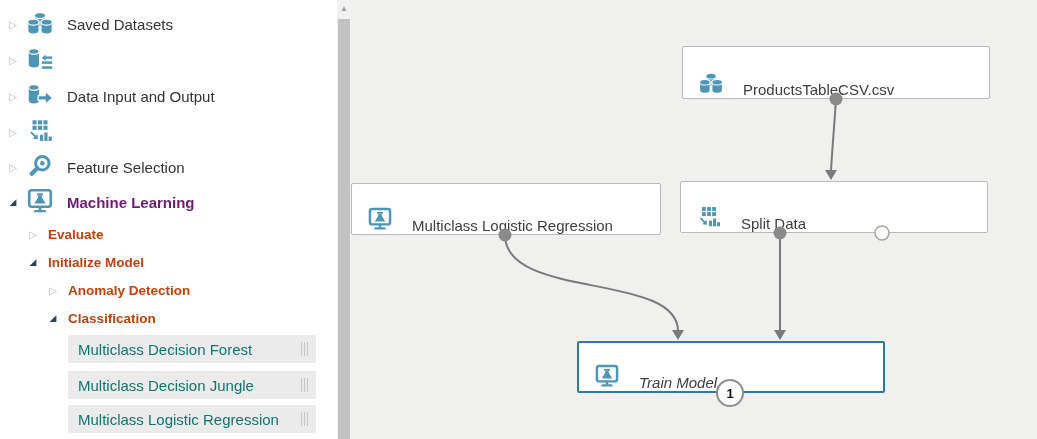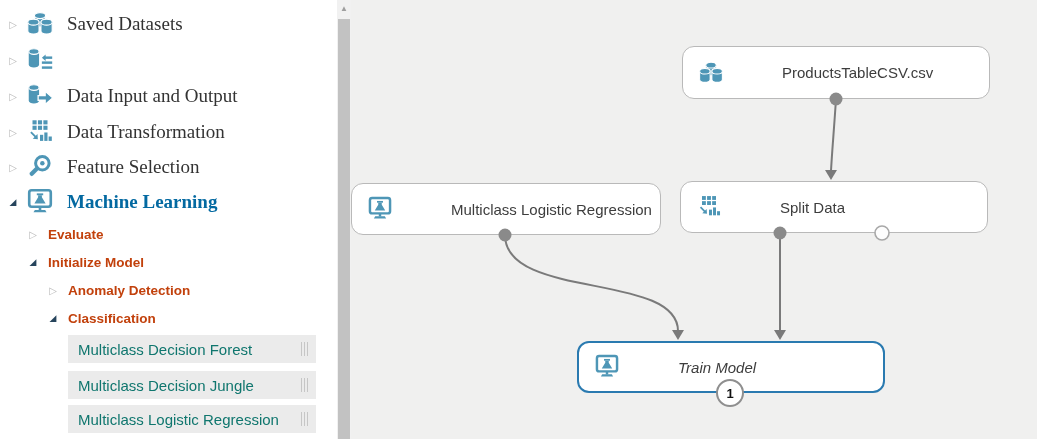--- a/index.html
+++ b/index.html
@@ -8,39 +8,39 @@
   .app { position:relative; width:1037px; height:439px; overflow:hidden; background:#fff; }
 
   
   .sidebar { position:absolute; left:0; top:0; width:337px; height:439px; background:#fff; }
   .row { position:absolute; left:0; width:330px; display:flex; align-items:center; cursor:pointer; }
   .tri { display:inline-block; width:14px; text-align:center; font-size:10px; color:#b9b9b9; flex:0 0 14px; }
   .tri.exp { color:#26445c; font-size:9px; }
   .lvl1 { height:32px; }
   .lvl1 .tri { margin-left:6px; }
   .lvl1 .ic { width:30px; height:30px; margin-left:5px; flex:0 0 30px; }
-  .lvl1 .lbl { margin-left:12px; font-size:19px; color:#333; white-space:nowrap;font-family:Liberation Serif, serif; }
-  .cat .lbl { color:#0369a1; font-weight:bold; }
+  .lvl1 .lbl { margin-left:12px; font-size:15px; color:#333; white-space:nowrap; }
+  .cat .lbl { color:#701a75; font-weight:bold; }
   .lvl2 { height:20px; padding-left:26px; }
   .lvl3 { height:20px; padding-left:46px; }
   .lvl2 .lbl, .lvl3 .lbl { margin-left:8px; font-size:13.5px; font-weight:bold; color:#c2410c; white-space:nowrap; }
   .module { position:absolute; left:68px; width:248px; height:28px; background:#ebebeb; display:flex; align-items:center; cursor:grab; }
   .module .lbl { margin-left:10px; font-size:15px; color:#0f766e; white-space:nowrap; }
   .grip { position:absolute; right:7px; top:7px; width:8px; height:14px;
           background:repeating-linear-gradient(90deg,#c6c6c6 0 1px,transparent 1px 3px); }
 
   
   .vscroll { position:absolute; left:337px; top:0; width:14px; height:439px; background:#f1f1f1; }
   .vscroll .up { position:absolute; top:4px; left:0; width:14px; text-align:center; font-size:8px; color:#9e9e9e; }
   .vscroll .thumb { position:absolute; left:1px; top:19px; width:12px; height:420px; background:#c2c2c2; }
 
   
   .canvas { position:absolute; left:351px; top:0; width:686px; height:439px; background:#f0f0ef; }
-  .node { position:absolute; height:52px; background:#fff; border:1px solid #b9b9b9; border-radius:12px;
-          display:flex; align-items:center; cursor:pointer;gap:39px; }
+  .node { position:absolute; height:52px; background:#fff; border:1px solid #b9b9b9; border-radius:2px;
+          display:flex; align-items:flex-end; cursor:pointer; }
   .node .nic { width:28px; height:28px; margin-left:14px; flex:0 0 28px; }
   .node .nlbl { margin-left:18px; font-size:15px; color:#3d3d3d; white-space:nowrap; }
   .node.selected { border:2px solid #2a7ab0;font-style:italic; }
   .wires { position:absolute; left:0; top:0; width:686px; height:439px; pointer-events:none; z-index:5; }
   .badge { position:absolute; left:365px; top:379px; width:28px; height:28px; background:#fff;
            border:2px solid #8f8f8f; border-radius:50%; z-index:6; display:flex; align-items:center;
            justify-content:center; font-size:13px; font-weight:bold; color:#111; cursor:pointer; }
   svg.icon { width:100%; height:100%; display:block; }
 </style>
 </head>
@@ -133,21 +133,20 @@
       <span class="lbl">Data Input and Output</span>
     </div>
 
     <div class="row lvl1" style="top:116px">
       <span class="tri">▷</span>
       <span class="ic">
           <svg class="icon" viewBox="0 0 32 32">
             <use href="#ic-transform"></use>
           </svg>
         </span>
-      <span class="lbl">Data Transformation</span>
     </div>
 
     <div class="row lvl1" style="top:151px">
       <span class="tri">▷</span>
       <span class="ic">
           <svg class="icon" viewBox="0 0 32 32">
             <use href="#ic-feature"></use>
           </svg>
         </span>
       <span class="lbl">Feature Selection</span>

